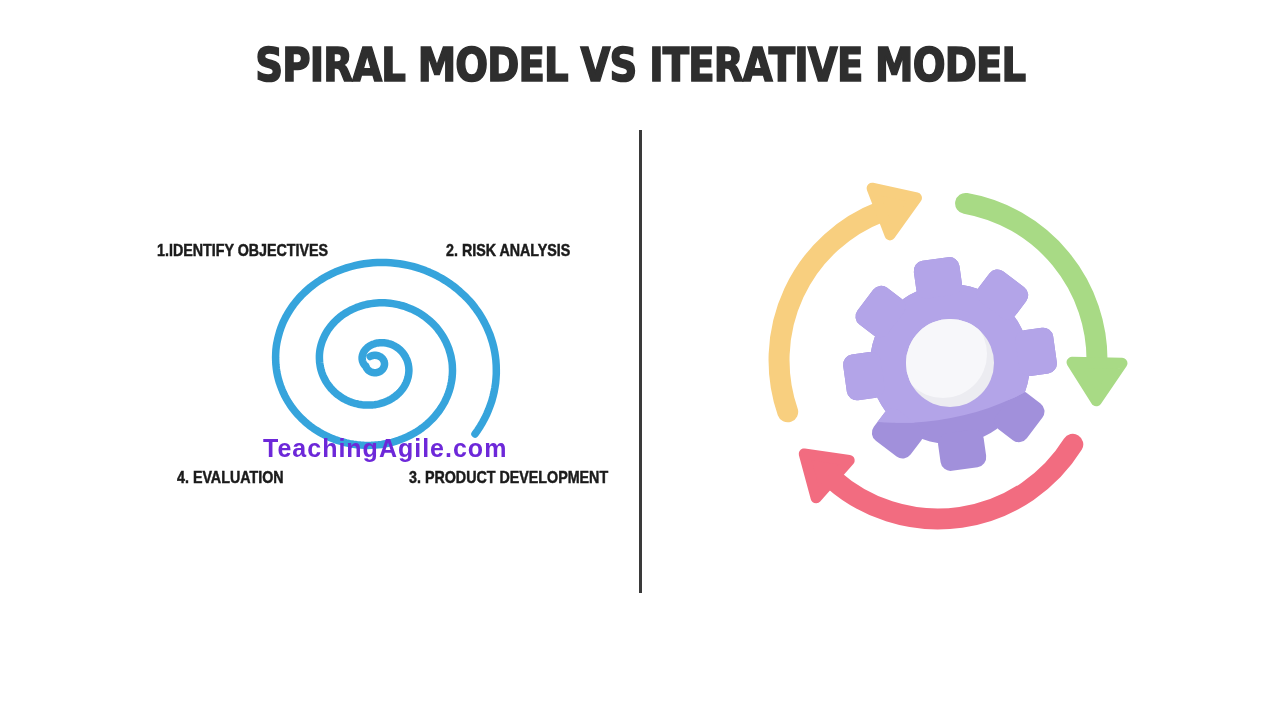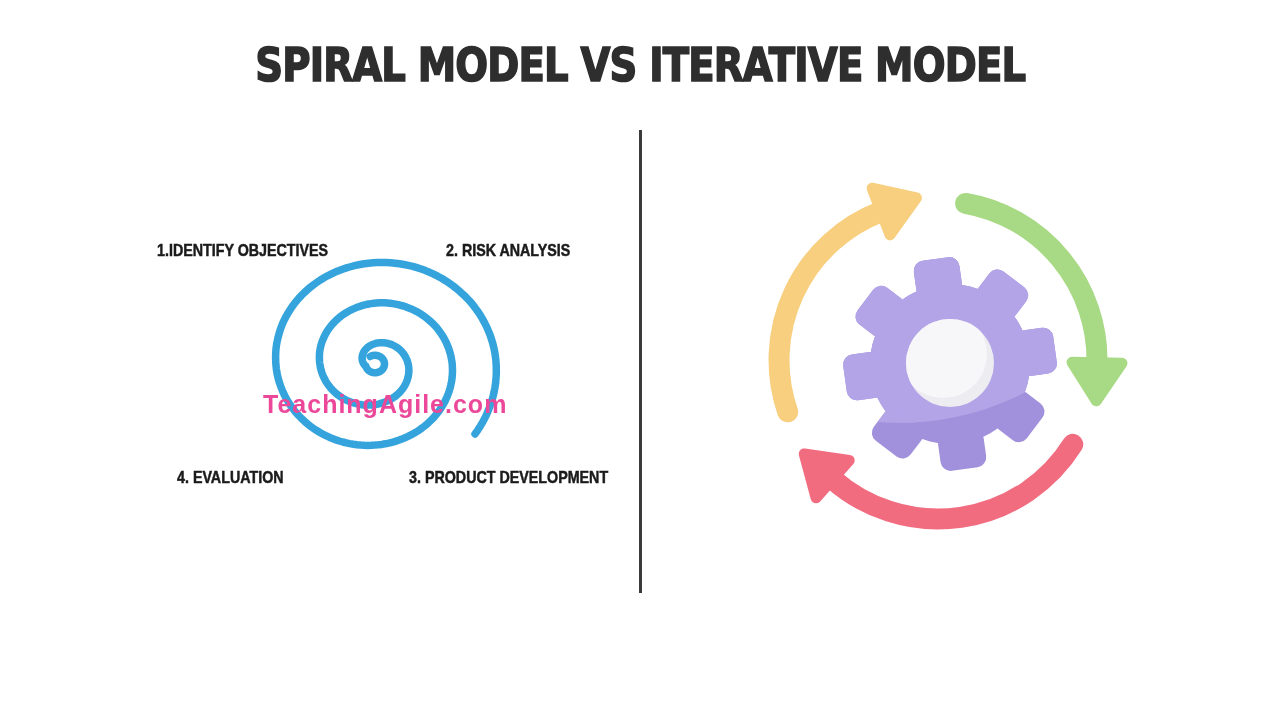--- a/index.html
+++ b/index.html
@@ -124,15 +124,15 @@
         <path d="M1072.8 444.3 A159 159 0 0 1 832.6 479.1" fill="none" stroke="#F26C80" stroke-width="21" stroke-linecap="round"></path>
         <path d="M816.1 497.8 L804.2 453.9 L849.2 460.4 Z" fill="#F26C80" stroke="#F26C80" stroke-width="11" stroke-linejoin="round"></path>
       </g>
   </svg>
 
   <div class="step-label lbl-1" style="color: rgb(27, 27, 27); -webkit-text-stroke: 0.5px rgb(27, 27, 27);">1.IDENTIFY OBJECTIVES</div>
   <div class="step-label lbl-2" style="color: rgb(27, 27, 27); -webkit-text-stroke: 0.5px rgb(27, 27, 27);">2. RISK ANALYSIS</div>
   <div class="step-label lbl-3" style="color: rgb(27, 27, 27); -webkit-text-stroke: 0.5px rgb(27, 27, 27);">3. PRODUCT DEVELOPMENT</div>
   <div class="step-label lbl-4" style="color: rgb(27, 27, 27); -webkit-text-stroke: 0.5px rgb(27, 27, 27);">4. EVALUATION</div>
 
-  <div class="watermark" style="color: #ec4899;">TeachingAgile.com</div>
+  <div class="watermark" style="color: #6d28d9; margin-top: 44px;">TeachingAgile.com</div>
 
 </div>
 
 </body></html>

